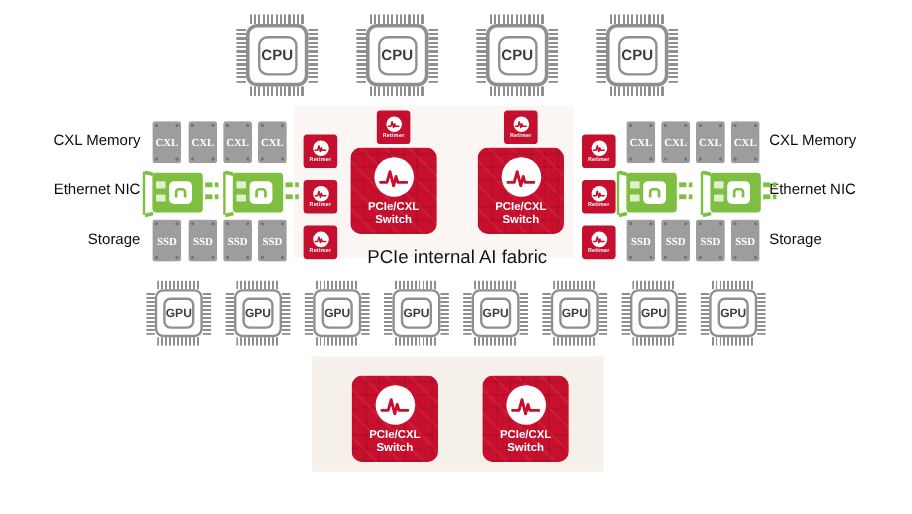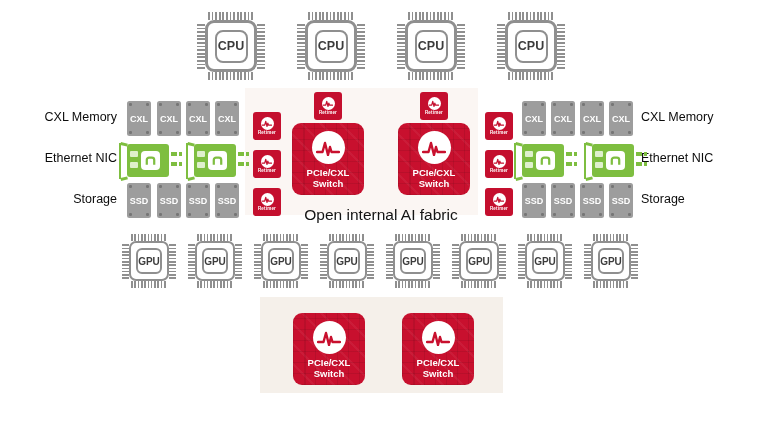--- a/index.html
+++ b/index.html
@@ -35,21 +35,21 @@
 
   
   .mod { position:absolute; width:24px; height:35px; border-radius:2.5px; color:#fff;
     font-size:9px; font-weight:bold; display:flex; align-items:center; justify-content:center;
     background-color:#9d9d9d;
     background-image:radial-gradient(circle closest-side,#767676 92%,transparent),
                      radial-gradient(circle closest-side,#767676 92%,transparent),
                      radial-gradient(circle closest-side,#767676 92%,transparent),
                      radial-gradient(circle closest-side,#767676 92%,transparent);
     background-size:3px 3px; background-repeat:no-repeat;
-    background-position:left 2px top 2px, right 2px top 2px, left 2px bottom 2px, right 2px bottom 2px; }
+    background-position:left 2px top 2px, right 2px top 2px, left 2px bottom 2px, right 2px bottom 2px;font-family:Liberation Serif, serif; }
 
   
   .nic { position:absolute; width:64px; height:38px; }
   .nic-bracket { position:absolute; left:2px; top:1px; width:7px; height:36px; border-left:2.5px solid #7ebe40; }
   .nic-bracket::before, .nic-bracket::after { content:""; position:absolute; left:0; width:7px; height:2.5px; background:#7ebe40; }
   .nic-bracket::before { top:-1px; transform:rotate(14deg); transform-origin:left top; }
   .nic-bracket::after { bottom:-1px; transform:rotate(-14deg); transform-origin:left bottom; }
   .nic-card { position:absolute; left:10px; top:2px; width:42px; height:33px; background:#7ebe40; border-radius:3px; }
   .nic-pads { position:absolute; left:3px; top:7px; display:flex; flex-direction:column; gap:5px; }
   .nic-pads i { width:8px; height:6px; background:#dff0cd; border-radius:1px; }
@@ -323,21 +323,21 @@
         <svg width="24" height="16" viewBox="0 0 24 16">
           <path d="M1 12 H6.5 L9 3 L12 15 L14 7 L15.5 12 H23" fill="none" stroke="#c8102e" stroke-width="2.4" stroke-linejoin="round" stroke-linecap="round"></path>
         </svg>
       </div>
     <div class="lbl">
         <span>PCIe/CXL</span>
         <span>Switch</span>
       </div>
   </div>
 
-  <div class="fabric-title" style="left:261px;top:206px">Open internal AI fabric</div>
+  <div class="fabric-title" style="left:261px;top:206px">PCIe internal AI fabric</div>
 
   <div class="chip gpu" style="left:122px;top:234px">
       <div class="body">
         <div class="core">GPU</div>
       </div>
     </div>
   <div class="chip gpu" style="left:188px;top:234px">
       <div class="body">
         <div class="core">GPU</div>
       </div>

